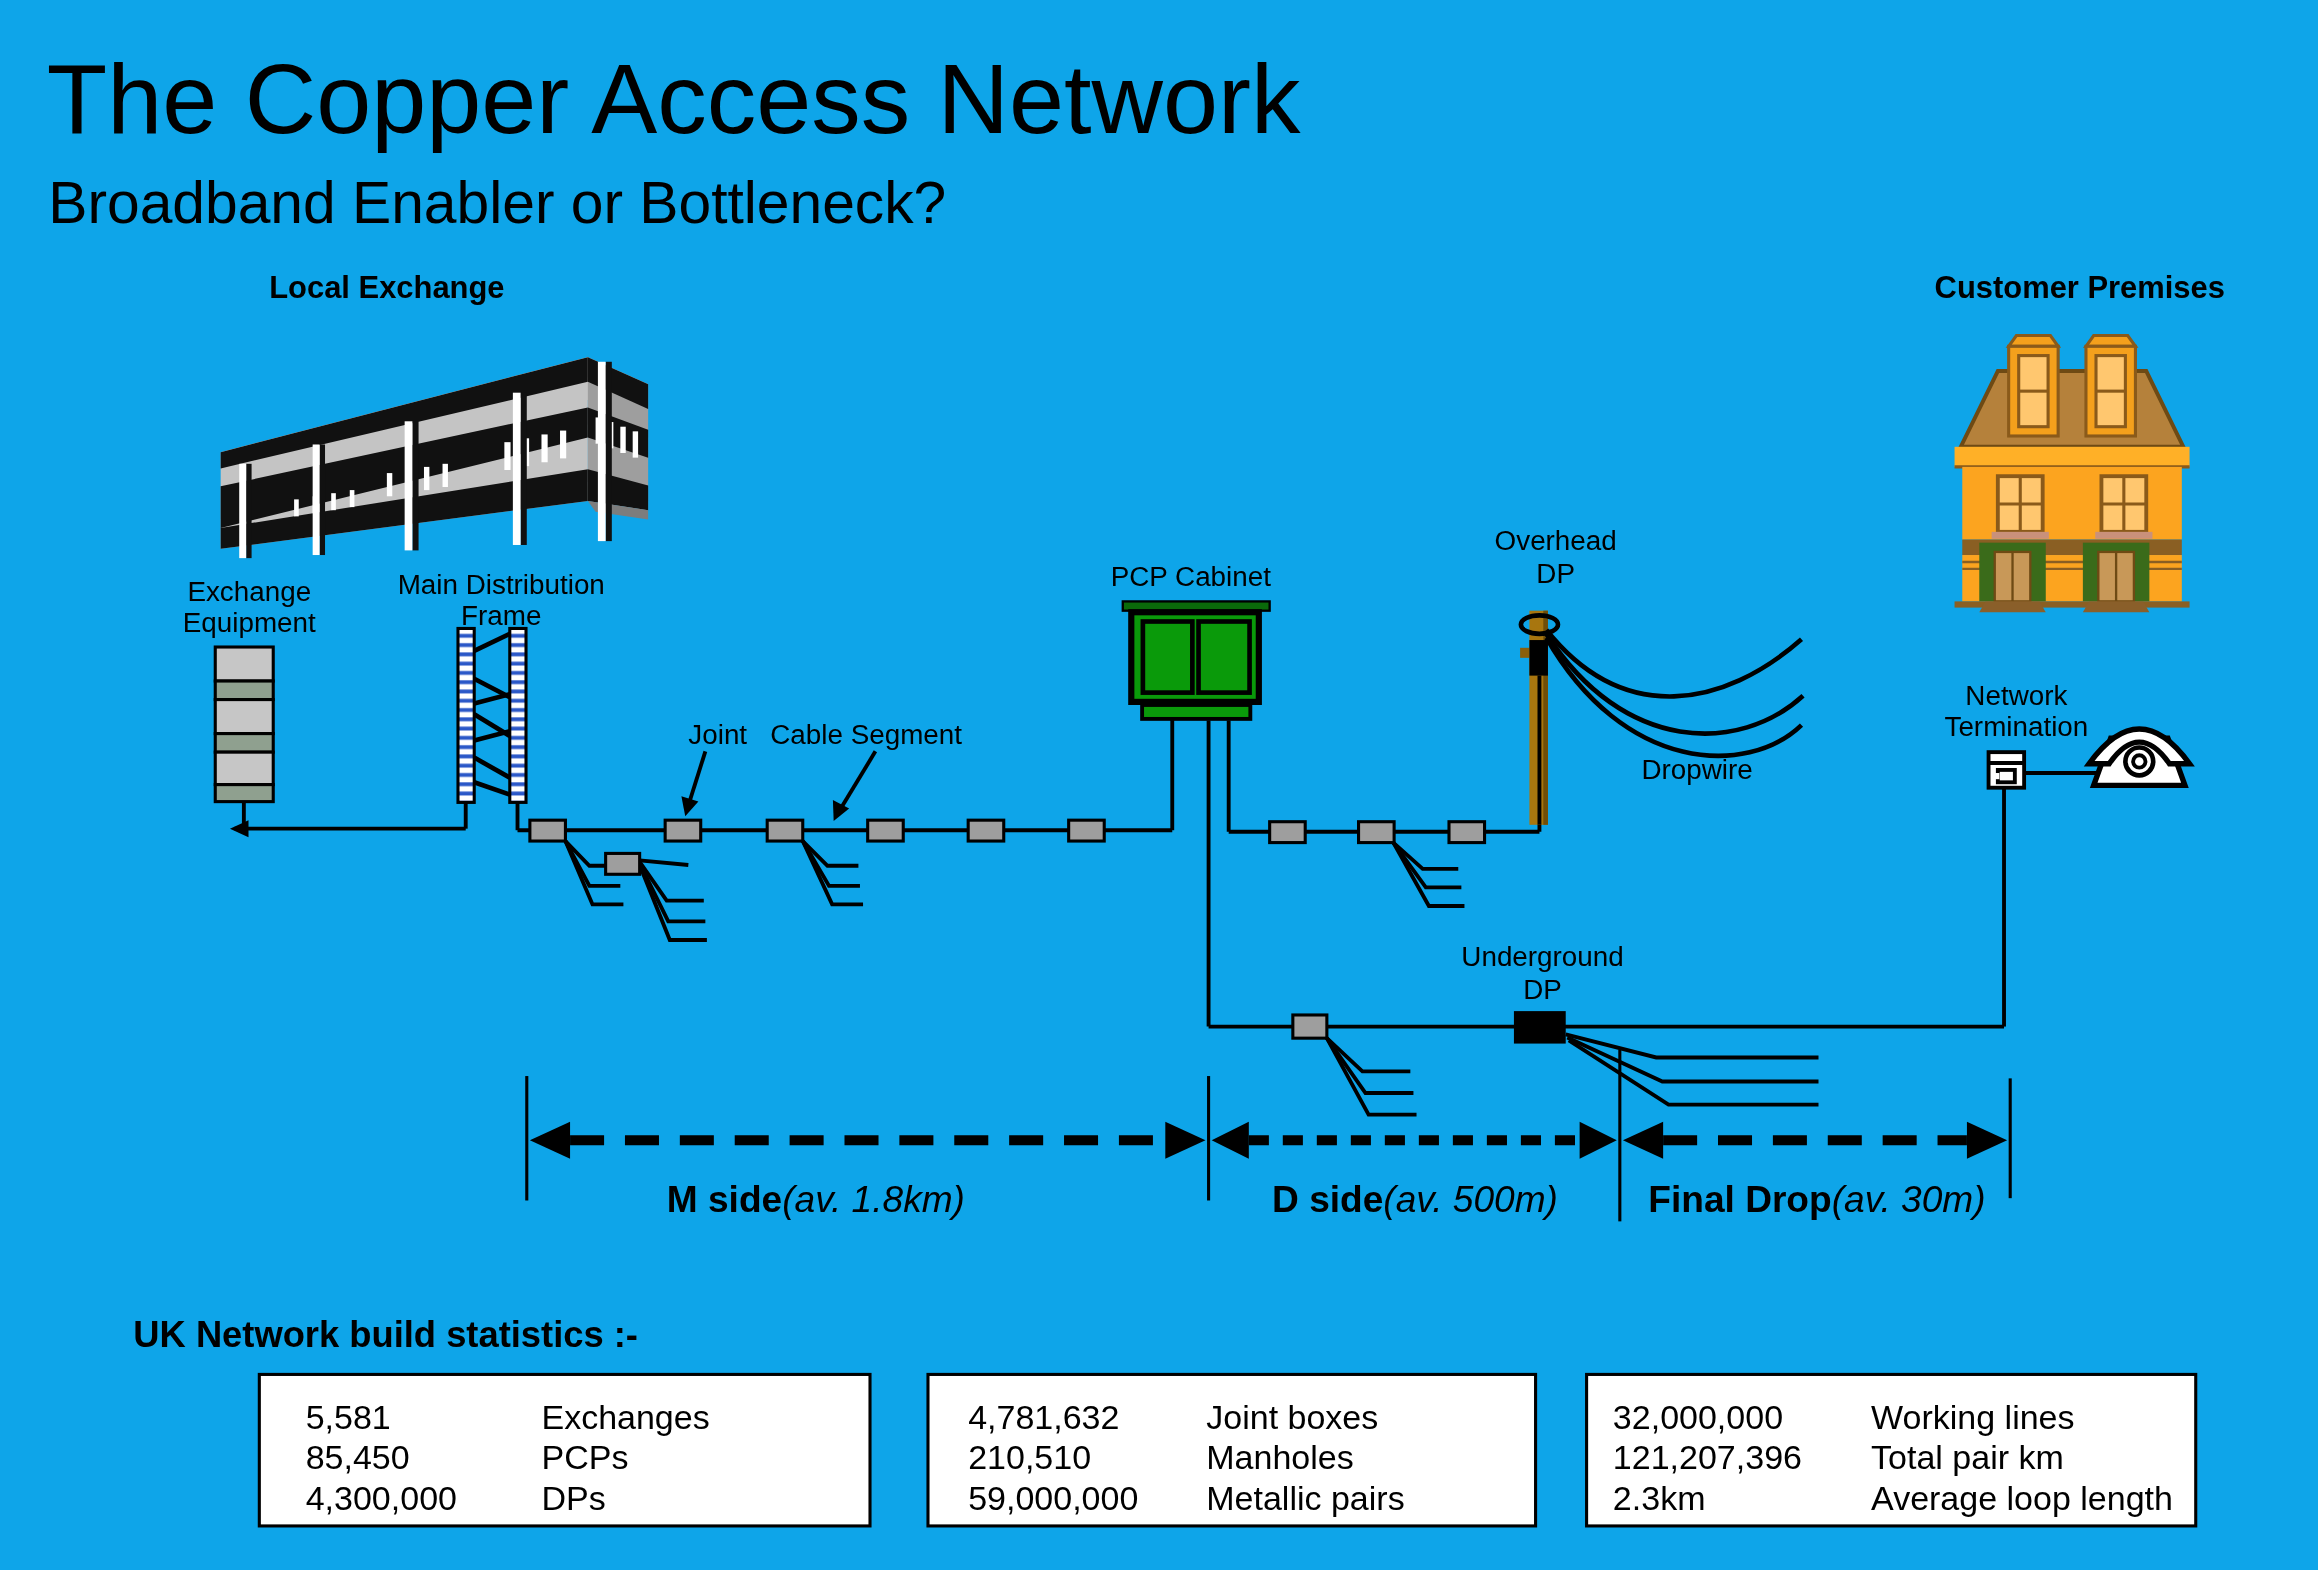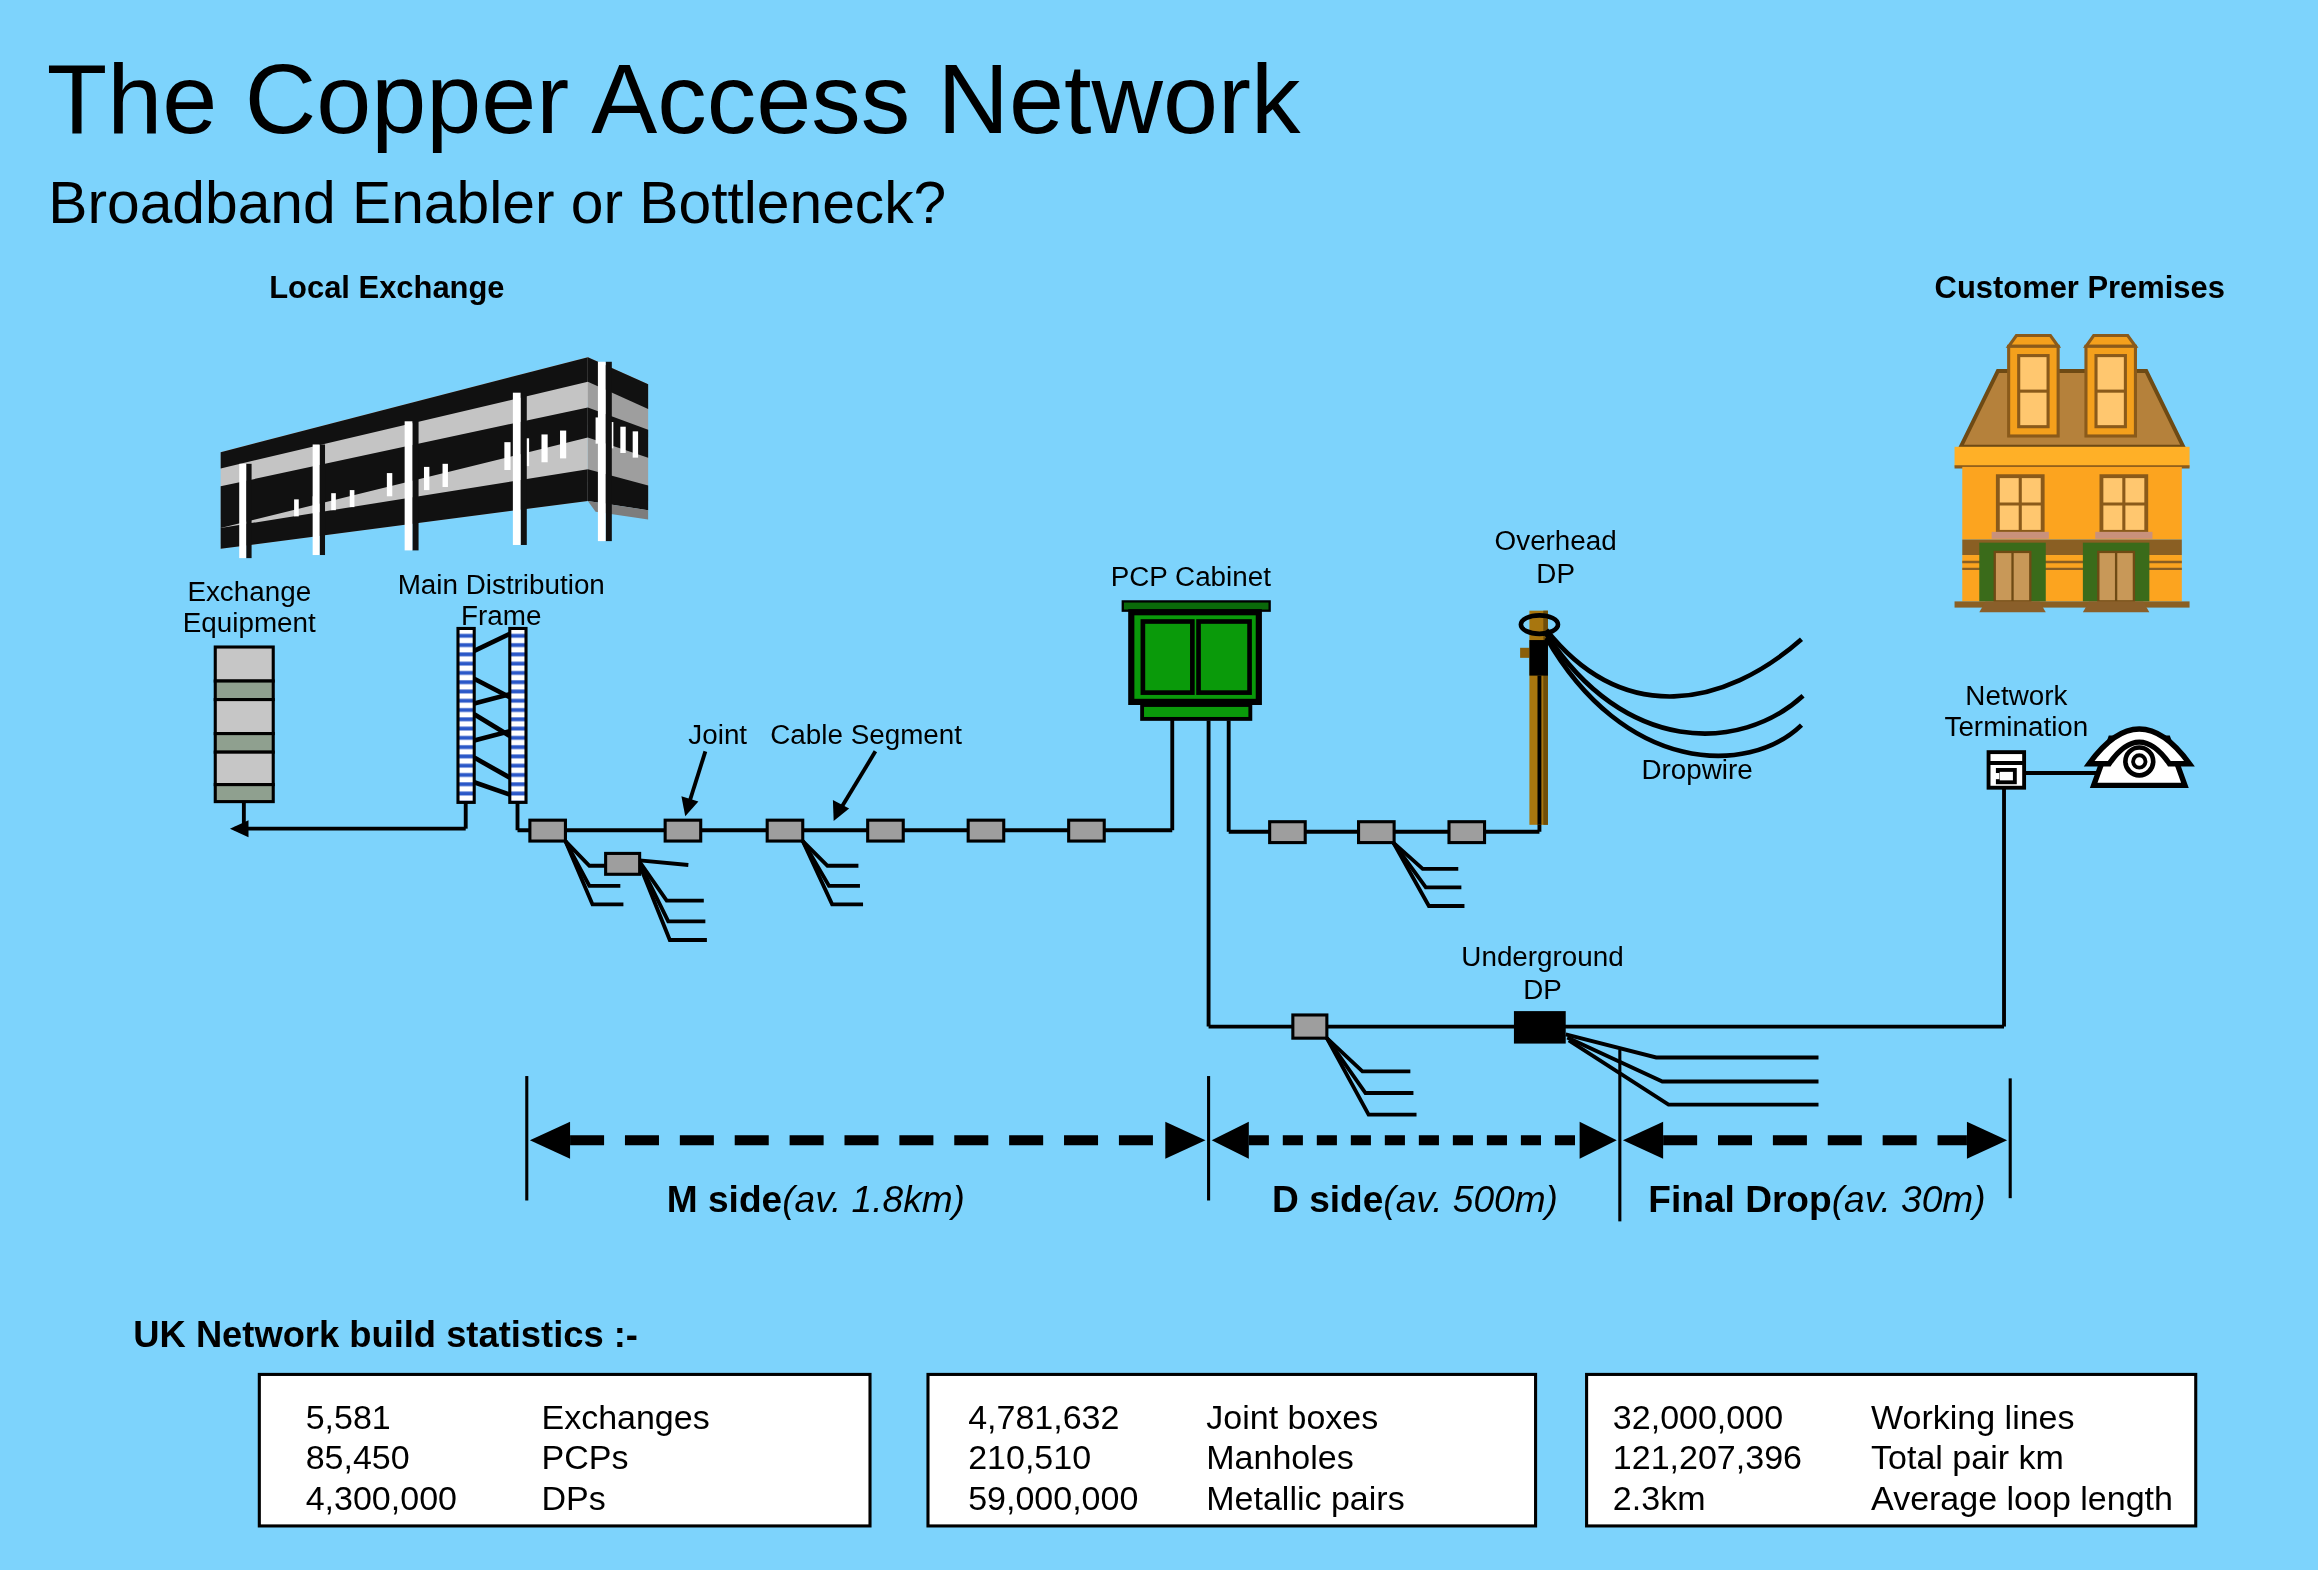--- a/index.html
+++ b/index.html
@@ -1,16 +1,16 @@
 <!DOCTYPE html>
 <html style="font-size:12.4px"><head>
 <meta charset="utf-8">
 <style>
   html,body{margin:0;padding:0;background:#ffffff;}
-  #page{position:relative;width:2319px;height:1570px;background:#7dd3fc;overflow:hidden;
+  #page{position:relative;width:2319px;height:1570px;background:#0ea5e9;overflow:hidden;
         font-family:"Liberation Sans",sans-serif;}
   svg{position:absolute;left:0;top:0;}
   text{fill:#000;font-family:"Liberation Sans",sans-serif;}
   .title{font-size:128px;}
   .subtitle{font-size:76px;}
   .section{font-size:40px;font-weight:bold;}
   .lbl{font-size:36px;}
   .dim{font-size:48px;}
   .b{font-weight:bold;}
   .i{font-style:italic;}

